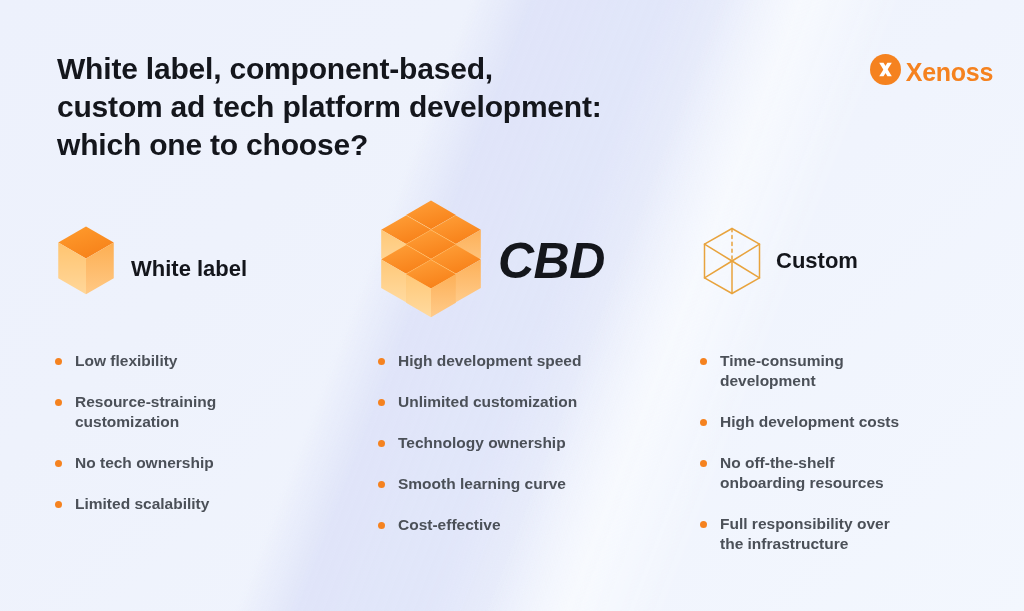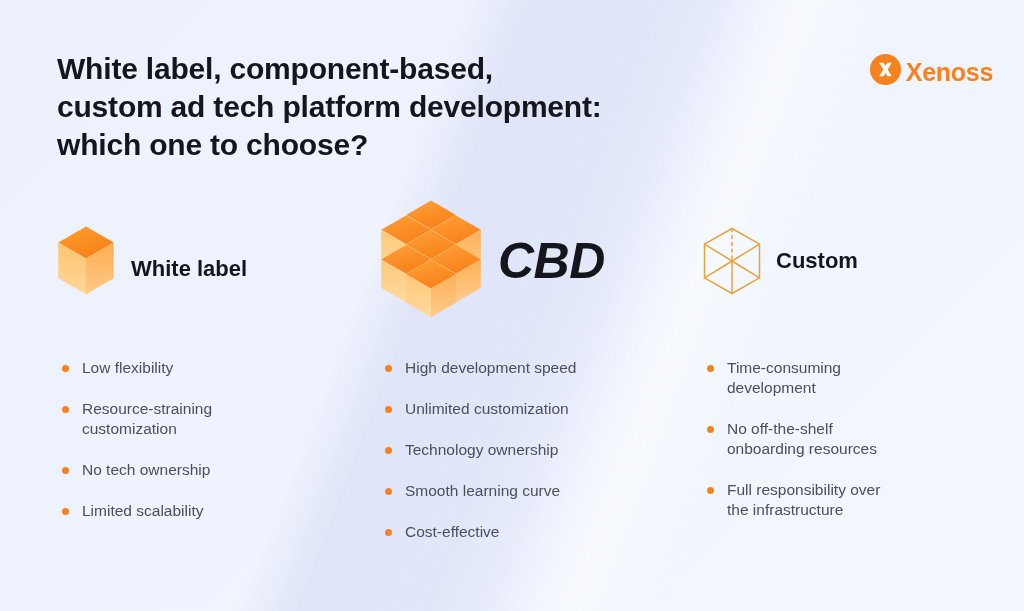--- a/index.html
+++ b/index.html
@@ -130,22 +130,23 @@
     line-height: 1.05;
     white-space: nowrap;
   }
   .label-white  { font-size: 22px; margin-left: 14px; margin-top: 16px; }
   .label-cbd    { font-size: 50px; margin-left: 14px; letter-spacing: -0.5px; }
   .label-custom { font-size: 22px; margin-left: 12px; }
 
   
   ul.bullets {
     list-style: none;
-    margin: 7px;
+    margin: 0;
     padding: 0;
+    font-weight: bold;
   }
   ul.bullets li {
     position: relative;
     padding-left: 20px;
     margin-bottom: 21px;
     font-size: 15.5px;
     line-height: 20px;
     color: #4b5058;
     white-space: pre-line;
   }
@@ -315,20 +316,21 @@
       <li>High development speed</li>
       <li>Unlimited customization</li>
       <li>Technology ownership</li>
       <li>Smooth learning curve</li>
       <li>Cost-effective</li>
     </ul>
 
     <ul class="bullets list-custom">
       <li>Time-consuming
 development</li>
+      <li>High development costs</li>
       <li>No off-the-shelf
 onboarding resources</li>
       <li>Full responsibility over
 the infrastructure</li>
     </ul>
 
   </div>
 </div>
 
 </body></html>

